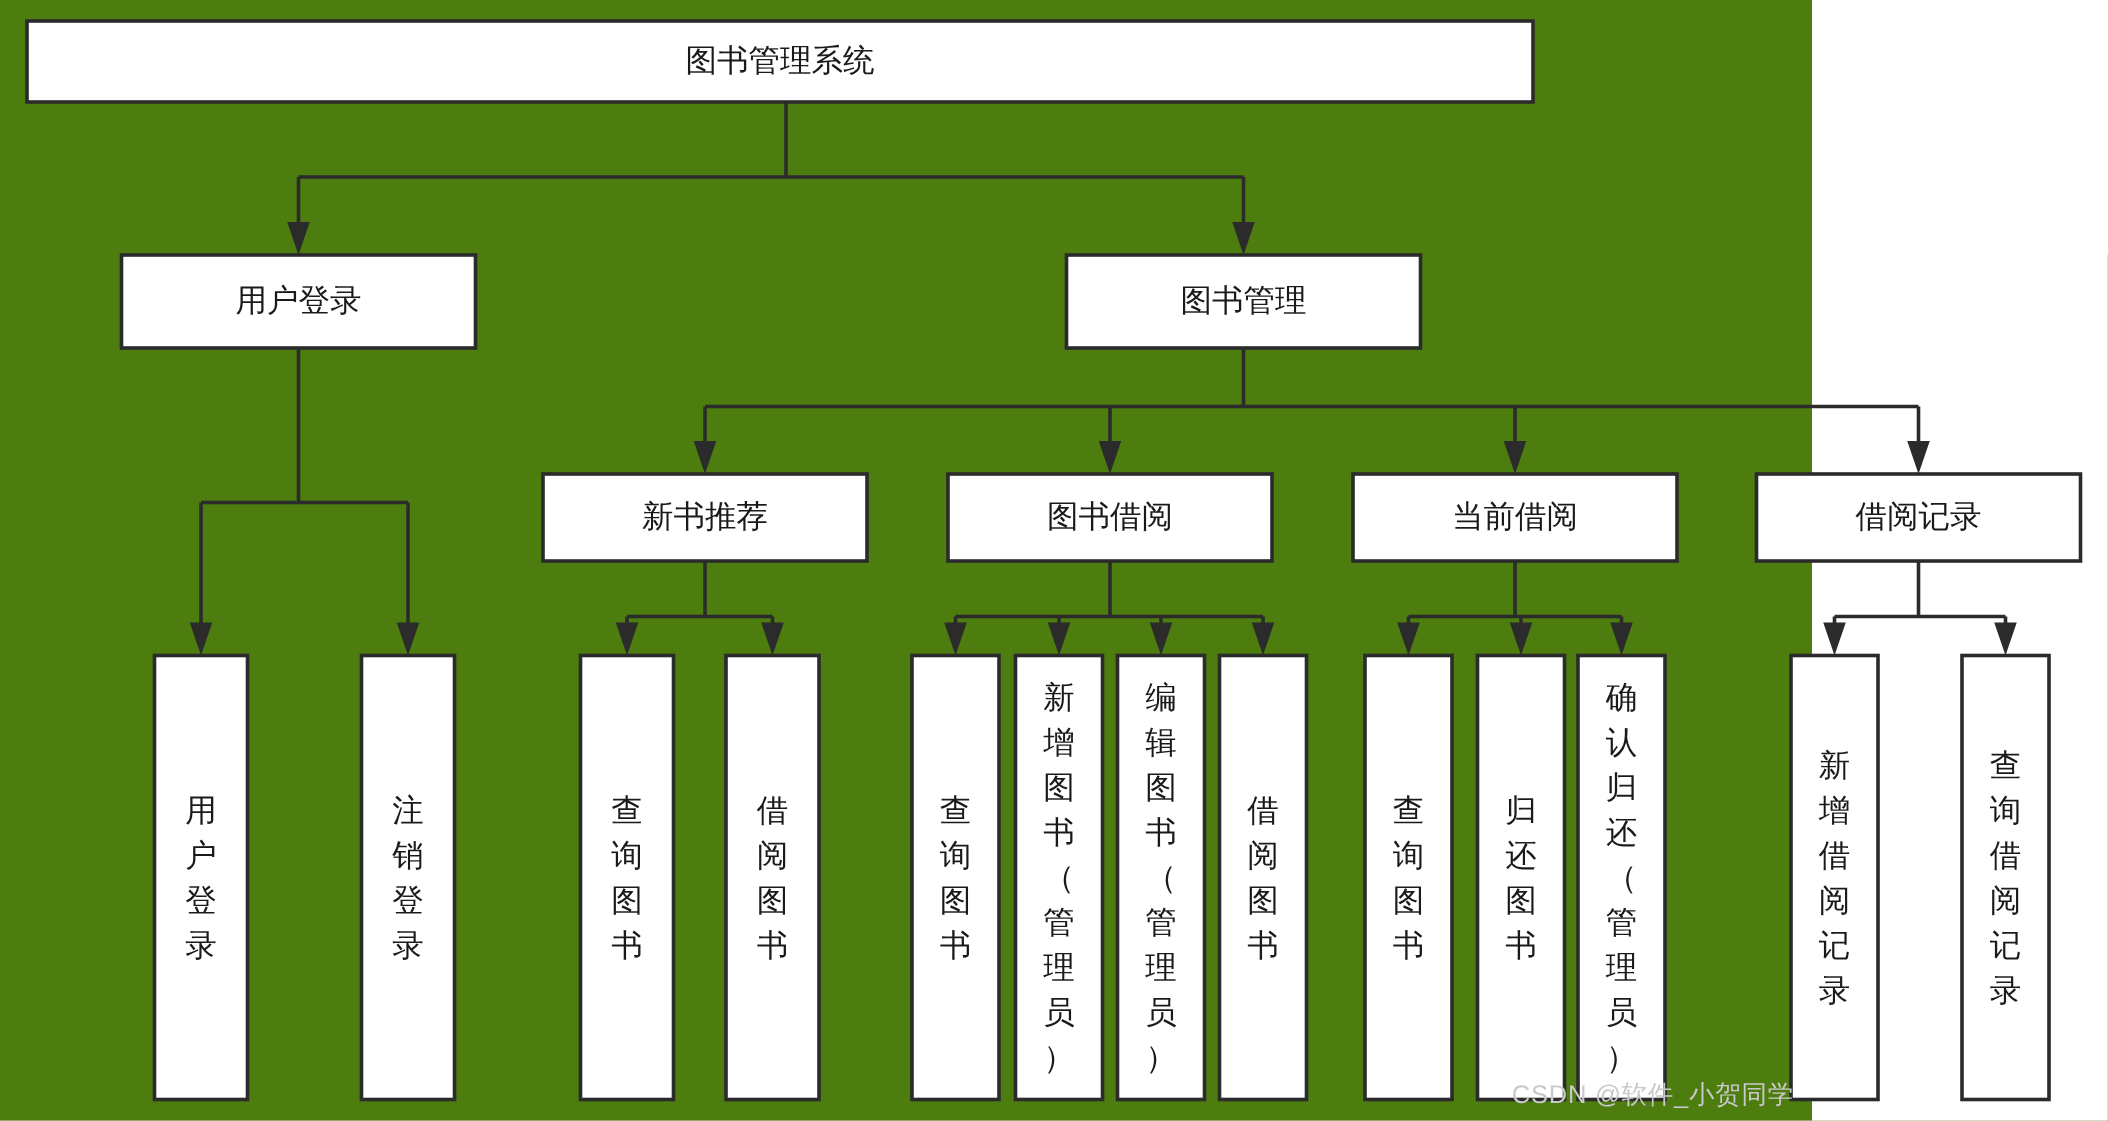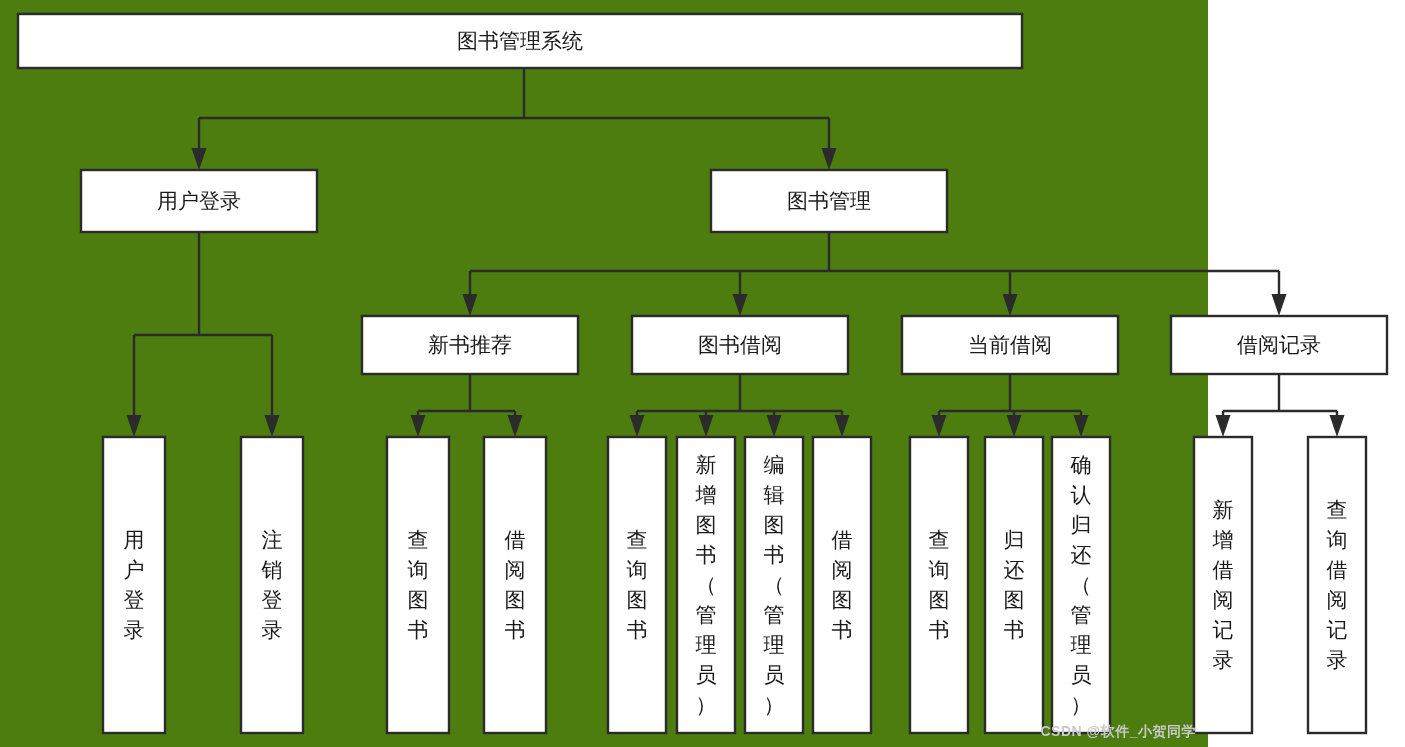--- a/index.html
+++ b/index.html
@@ -55,26 +55,25 @@
     fill: #1a1a1a;
     font-family: "Liberation Sans", "DejaVu Sans", sans-serif;
     font-size: 21px;
     text-anchor: middle;
   }
   .watermark-text {
     position: absolute;
     right: 12px;
     bottom: 6px;
     font-family: "Liberation Sans", "DejaVu Sans", sans-serif;
-    font-size: 14px;
+    font-size: 17px;
     color: #c9c9c9;
     white-space: nowrap;
     user-select: none;
     letter-spacing: 0.5px;
-    font-weight: bold;
   }
 </style>
 </head>
 <body>
 
 <div id="diagram-root">
   <svg id="chart-svg" viewBox="0 0 1405 747" xmlns="http://www.w3.org/2000/svg">
     <g id="connectors-layer">
         <line x1="524" y1="68" x2="524" y2="118" class="connector"></line>
         <line x1="199" y1="118" x2="829" y2="118" class="connector"></line>

